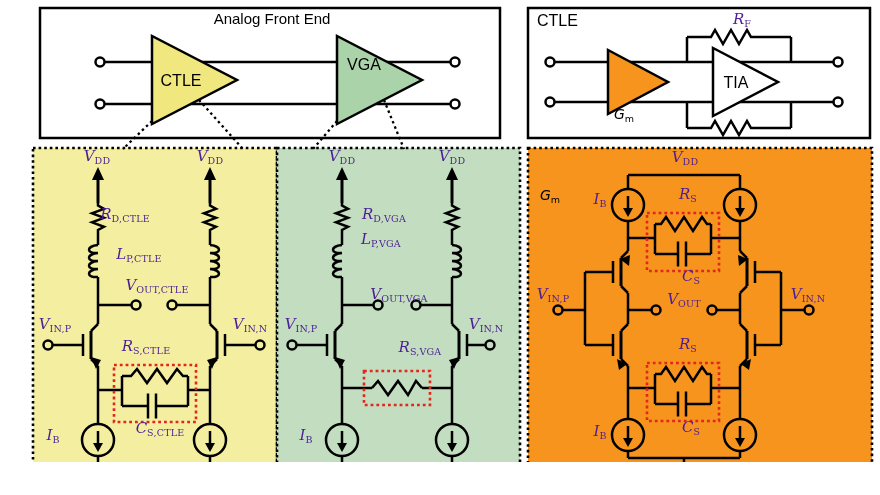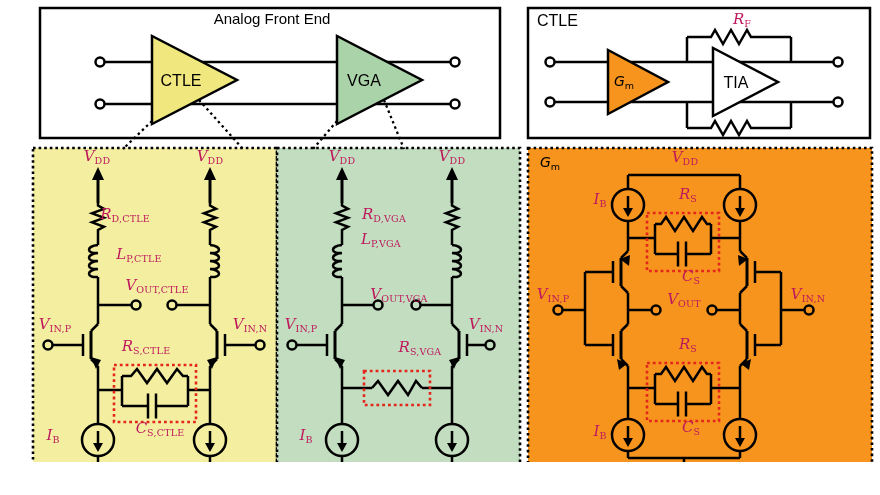--- a/index.html
+++ b/index.html
@@ -1,25 +1,25 @@
 <!DOCTYPE html>
 <html><head>
 <meta charset="utf-8">
 <style>
   html,body{margin:0;padding:0;background:#fff;}
   .canvas{position:relative;width:880px;height:462px;background:#fff;overflow:hidden;
           font-family:"Liberation Sans",sans-serif;}
   svg{position:absolute;left:0;top:0;}
-  .mlabel{position:absolute;transform:translate(-50%,0);white-space:nowrap;color:#be185d;
+  .mlabel{position:absolute;transform:translate(-50%,0);white-space:nowrap;color:#4c1d95;
           line-height:1;font-family:"DejaVu Serif",serif;font-style:italic;font-size:15px;z-index:3;}
   .mlabel .lsub{font-style:normal;font-size:9.5px;position:relative;top:3px;letter-spacing:0.2px;}
   .slabel{position:absolute;transform:translate(-50%,0);white-space:nowrap;color:#000;
           line-height:1;font-family:"Liberation Sans","DejaVu Sans",sans-serif;font-size:16px;z-index:3;}
   .la{transform:none;}
-  .gsans{font-family:"DejaVu Sans",sans-serif;font-style:italic;font-size:14px;}
+  .gsans{font-family:"DejaVu Sans",sans-serif;font-style:italic;font-size:14px;margin-top:33px;}
   .gsans .lsub{font-style:normal;font-size:9.5px;position:relative;top:3px;}
   .title{font-size:15px;}
 </style>
 </head>
 <body>
 
 <div class="canvas">
 
 <svg width="880" height="495" viewBox="0 0 880 495">
   <defs>
@@ -187,21 +187,21 @@
       <circle cx="558" cy="310" r="4.5" fill="none" stroke="#000" stroke-width="2.5"></circle>
       <circle cx="656" cy="310" r="4.5" fill="none" stroke="#000" stroke-width="2.5"></circle>
       <circle cx="712" cy="310" r="4.5" fill="none" stroke="#000" stroke-width="2.5"></circle>
       <circle cx="809" cy="310" r="4.5" fill="none" stroke="#000" stroke-width="2.5"></circle>
     </g>
   </g>
 </svg>
 
 <div class="slabel title" style="left:272px;top:11px"><span>Analog Front End</span></div>
 <div class="slabel" style="left:181px;top:73px"><span>CTLE</span></div>
-<div class="slabel" style="left:364px;top:73px"><span>VGA</span></div>
+<div class="slabel" style="left:364px;top:57px"><span>VGA</span></div>
 
 <div class="slabel la" style="left:537px;top:13px"><span>CTLE</span></div>
 <div class="mlabel" style="left:742px;top:12px"><span class="lm">R</span><span class="lsub">F</span></div>
 <div class="slabel gsans" style="left:624px;top:74px"><span>G</span><span class="lsub">m</span></div>
 <div class="slabel" style="left:736px;top:75px"><span>TIA</span></div>
 
 <div class="mlabel" style="left:97px;top:149px"><span class="lm">V</span><span class="lsub">DD</span></div>
 <div class="mlabel" style="left:210px;top:149px"><span class="lm">V</span><span class="lsub">DD</span></div>
 <div class="mlabel" style="left:125px;top:207px"><span class="lm">R</span><span class="lsub">D,CTLE</span></div>
 <div class="mlabel" style="left:139px;top:247px"><span class="lm">L</span><span class="lsub">P,CTLE</span></div>

